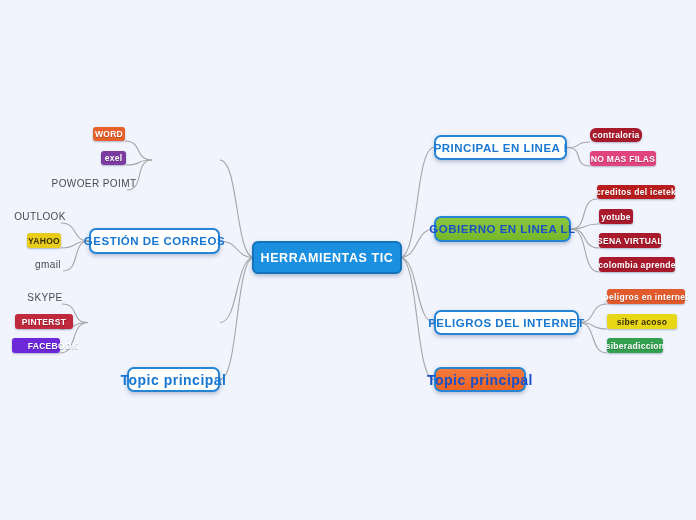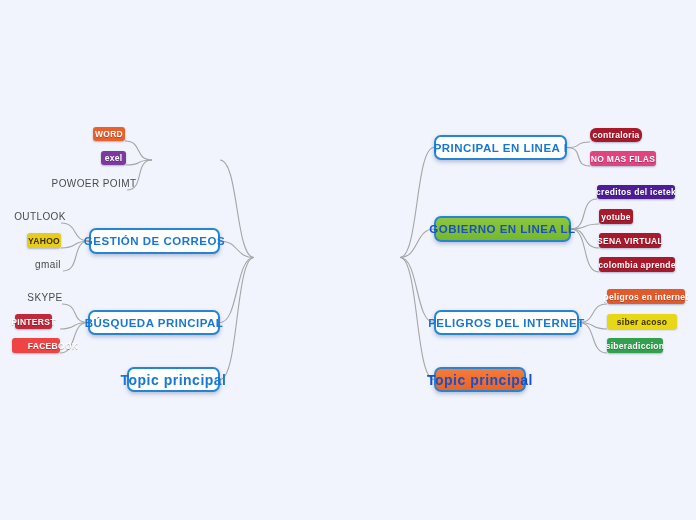--- a/index.html
+++ b/index.html
@@ -127,20 +127,23 @@
       <path d="M 567 147.5 C 585 147.5, 572 166, 590 166" fill="none" stroke="#a5a5a5" stroke-width="1.1"></path>
       <path d="M 571 229 C 589 229, 579 199, 597 199" fill="none" stroke="#a5a5a5" stroke-width="1.1"></path>
       <path d="M 571 229 C 589 229, 581 224, 599 224" fill="none" stroke="#a5a5a5" stroke-width="1.1"></path>
       <path d="M 571 229 C 589 229, 581 248, 599 248" fill="none" stroke="#a5a5a5" stroke-width="1.1"></path>
       <path d="M 571 229 C 589 229, 581 272, 599 272" fill="none" stroke="#a5a5a5" stroke-width="1.1"></path>
       <path d="M 579 322.5 C 597 322.5, 589 304, 607 304" fill="none" stroke="#a5a5a5" stroke-width="1.1"></path>
       <path d="M 579 322.5 C 597 322.5, 589 329, 607 329" fill="none" stroke="#a5a5a5" stroke-width="1.1"></path>
       <path d="M 579 322.5 C 597 322.5, 589 353, 607 353" fill="none" stroke="#a5a5a5" stroke-width="1.1"></path>
     </svg>
 
+  <div class="node root" style="left:252px; top:241px; width:150px; height:33px;">
+    <span>HERRAMIENTAS TIC</span>
+  </div>
 
   <div class="node tag" style="left:93px; top:127px; width:32px; height:14px; background:#e8602c;">
     <span>WORD</span>
   </div>
   <div class="node tag" style="left:101px; top:151px; width:25px; height:14px; background:#7b3b9e;">
     <span>exel</span>
   </div>
   <div class="node tag plain" style="left:61px; top:177px; width:66px; height:13px;">
     <span>POWOER POIMT</span>
   </div>
@@ -151,51 +154,48 @@
   <div class="node tag plain" style="left:19px; top:210px; width:42px; height:13px;">
     <span>OUTLOOK</span>
   </div>
   <div class="node tag dark-text" style="left:27px; top:233px; width:34px; height:15px; background:#e8cc1a;">
     <span>YAHOO</span>
   </div>
   <div class="node tag plain" style="left:33px; top:258px; width:30px; height:13px;">
     <span>gmail</span>
   </div>
 
-  <div class="node topic" style="left:88px; top:310px; width:132px; height:25px;">
-    <span>BÚSQUEDA PRINCIPAL</span>
-  </div>
   <div class="node tag plain" style="left:28px; top:291px; width:34px; height:13px;">
     <span>SKYPE</span>
   </div>
-  <div class="node tag" style="left:15px; top:314px; width:37px; height:15px; background:#c0283c;">
+  <div class="node tag" style="left:15px; top:314px; width:58px; height:15px; background:#c0283c;">
     <span>PINTERST</span>
   </div>
-  <div class="node tag" style="left:12px; top:338px; width:48px; height:15px; background:#ef4444;padding-left:39px;">
+  <div class="node tag" style="left:12px; top:338px; width:48px; height:15px; background:#6d28d9;padding-left:39px;">
     <span>FACEBOOK</span>
   </div>
 
   <div class="node topic small" style="left:127px; top:367px; width:93px; height:25px;">
     <span>Topic principal</span>
   </div>
 
   <div class="node topic" style="left:434px; top:135px; width:133px; height:25px;">
     <span>PRINCIPAL EN LINEA I</span>
   </div>
   <div class="node tag" style="left:590px; top:128px; width:52px; height:14px; background:#a8192c;border-radius:6px;">
     <span>contraloria</span>
   </div>
   <div class="node tag" style="left:590px; top:151px; width:66px; height:15px; background:#e0437e;">
     <span>NO MAS FILAS</span>
   </div>
 
   <div class="node topic green" style="left:434px; top:216px; width:137px; height:26px;">
     <span>GOBIERNO EN LINEA LL</span>
   </div>
-  <div class="node tag" style="left:597px; top:185px; width:78px; height:14px; background:#4c1d95;">
+  <div class="node tag" style="left:597px; top:185px; width:78px; height:14px; background:#b91c1c;">
     <span>creditos del icetek</span>
   </div>
   <div class="node tag" style="left:599px; top:209px; width:34px; height:15px; background:#a8192c;">
     <span>yotube</span>
   </div>
   <div class="node tag" style="left:599px; top:233px; width:62px; height:15px; background:#a8192c;">
     <span>SENA VIRTUAL</span>
   </div>
   <div class="node tag" style="left:599px; top:257px; width:76px; height:15px; background:#a8192c;">
     <span>colombia aprende</span>

